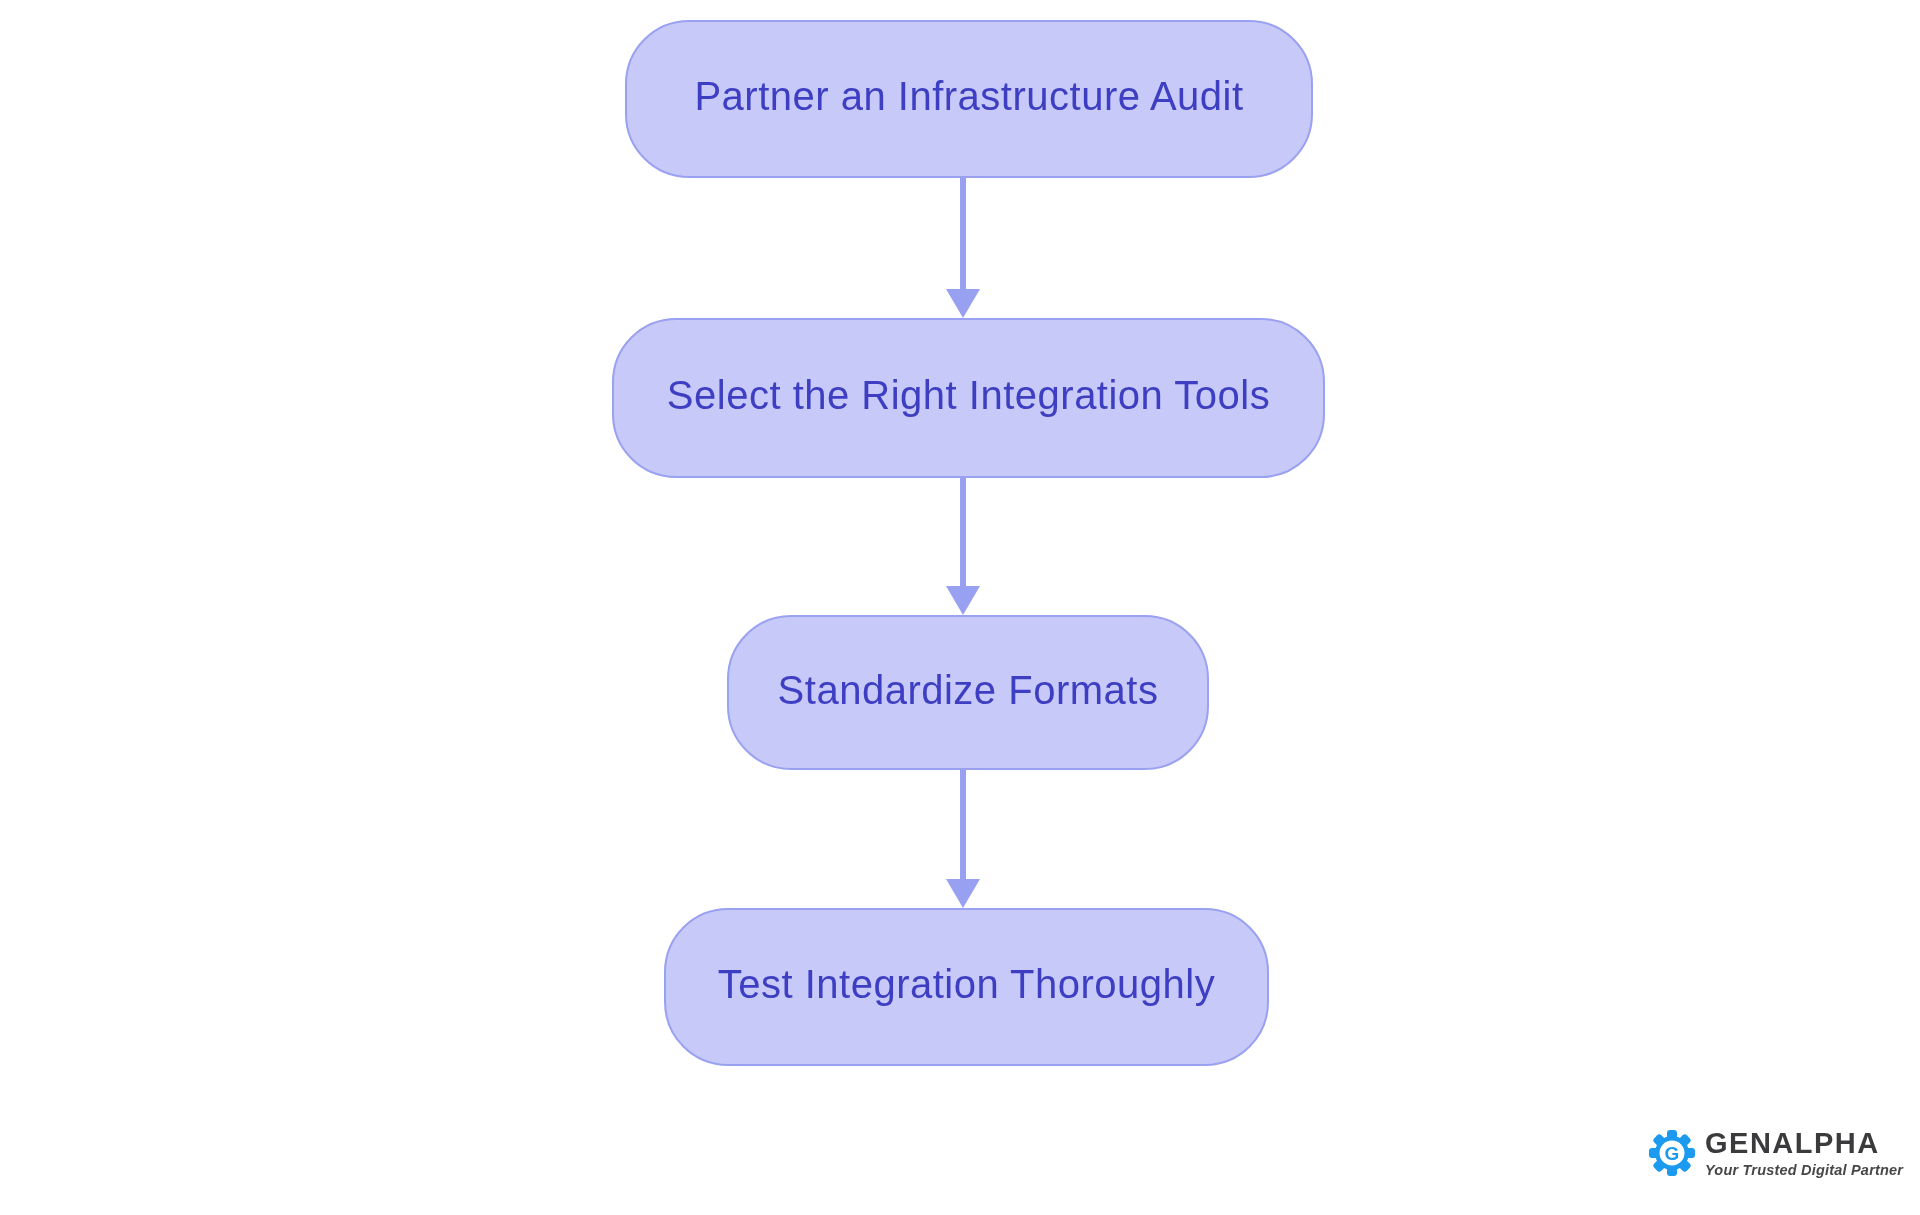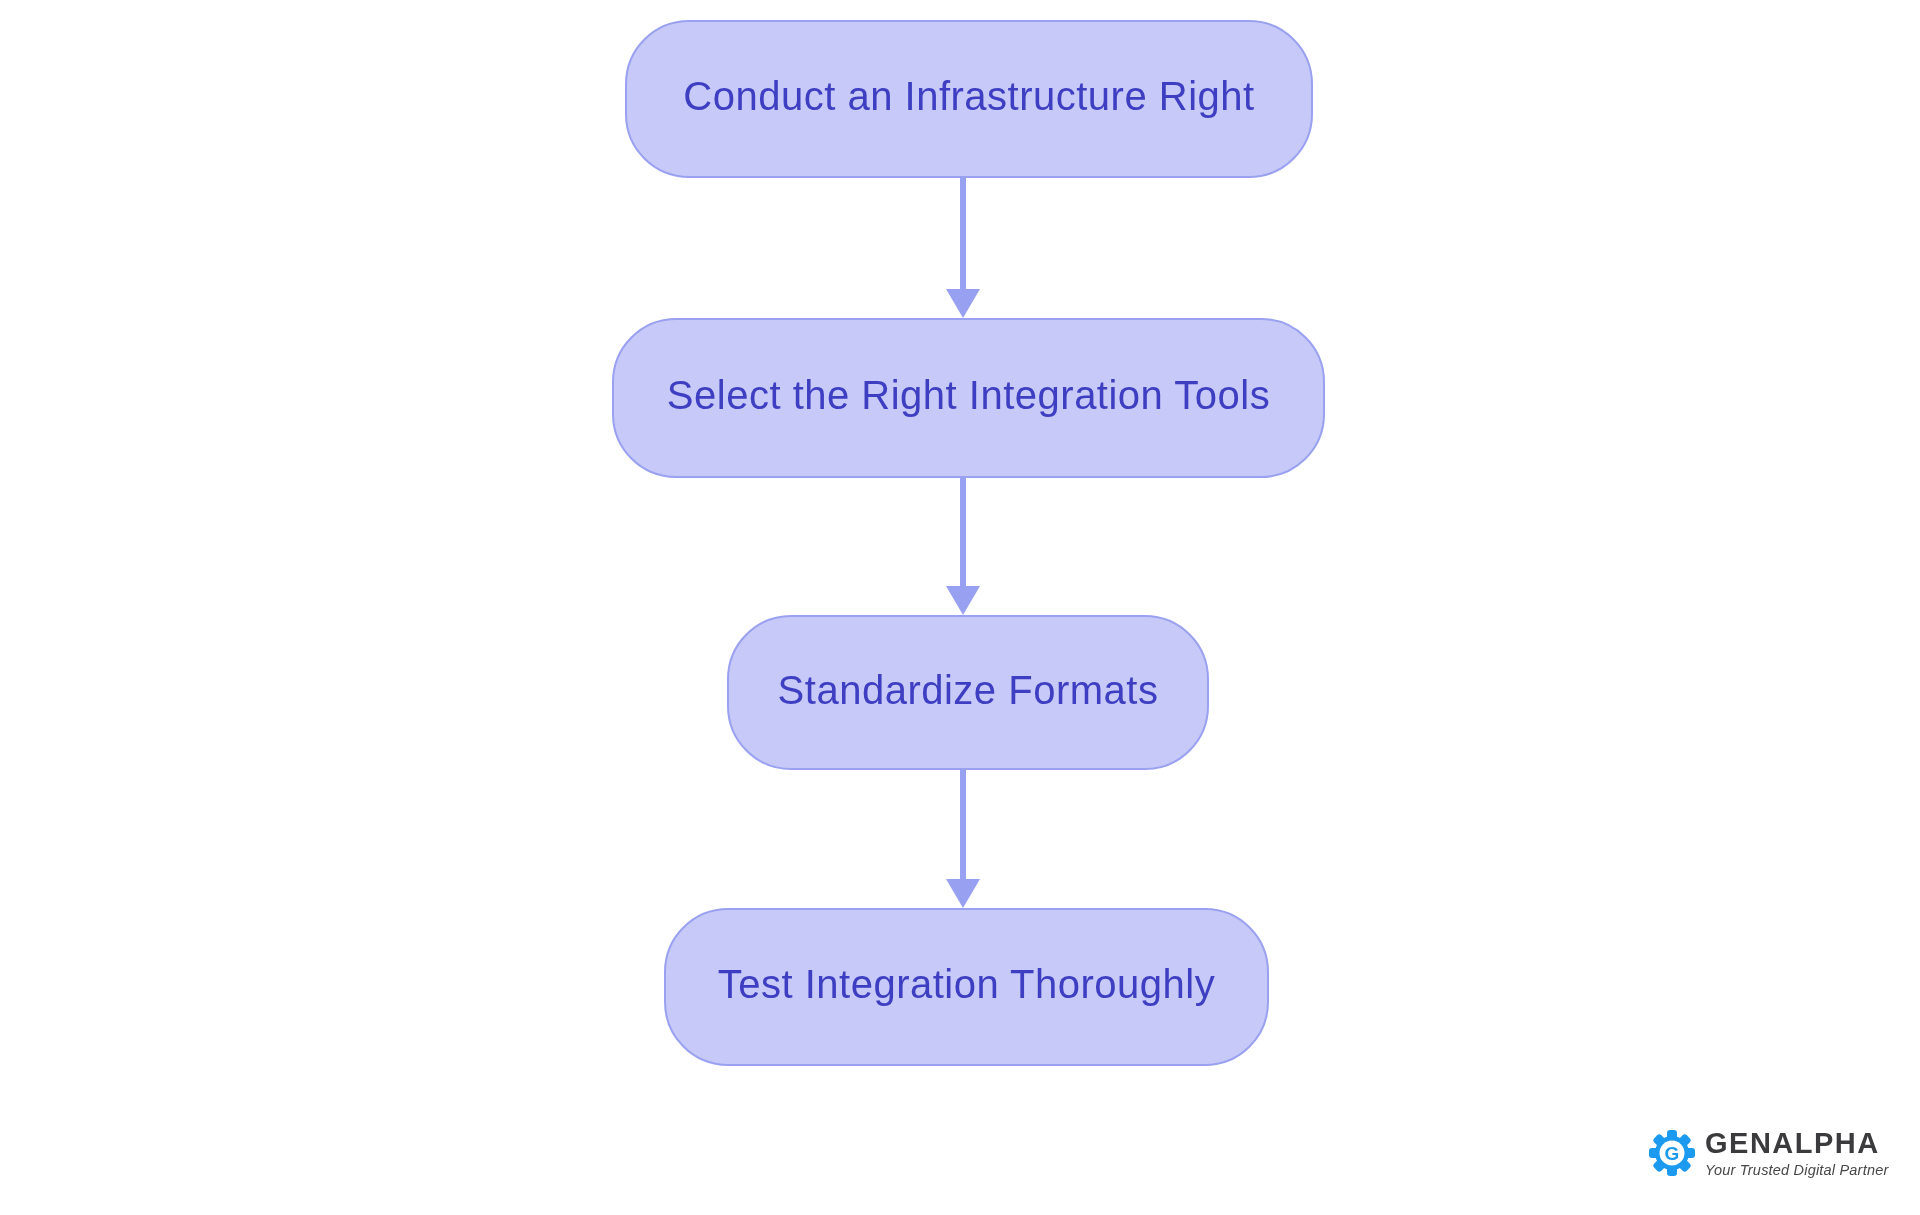--- a/index.html
+++ b/index.html
@@ -76,29 +76,30 @@
     font-weight: bold;
     letter-spacing: 1.5px;
     line-height: 1.05;
   }
   .brand-tagline {
     color: var(--brand-tagline-color, #474747);
     font-size: 14.5px;
     font-style: italic;
     margin-top: 3px;
     letter-spacing: 0.2px;
+    font-weight: bold;
   }
 </style>
 </head>
 <body style="background: rgb(255, 255, 255);">
 
 <div class="canvas">
 
   <div class="flow-node" style="left:625px; top:20px; width:688px; height:158px;">
-    <span class="node-label">Conduct an Infrastructure Right</span>
+    <span class="node-label">Partner an Infrastructure Audit</span>
   </div>
 
   <div class="flow-arrow" style="left:945px; top:178px; height:140px;">
     <div class="shaft"></div>
     <div class="head"></div>
   </div>
 
   <div class="flow-node" style="left:612px; top:318px; width:713px; height:160px;align-items:center;">
     <span class="node-label">Select the Right Integration Tools</span>
   </div>

